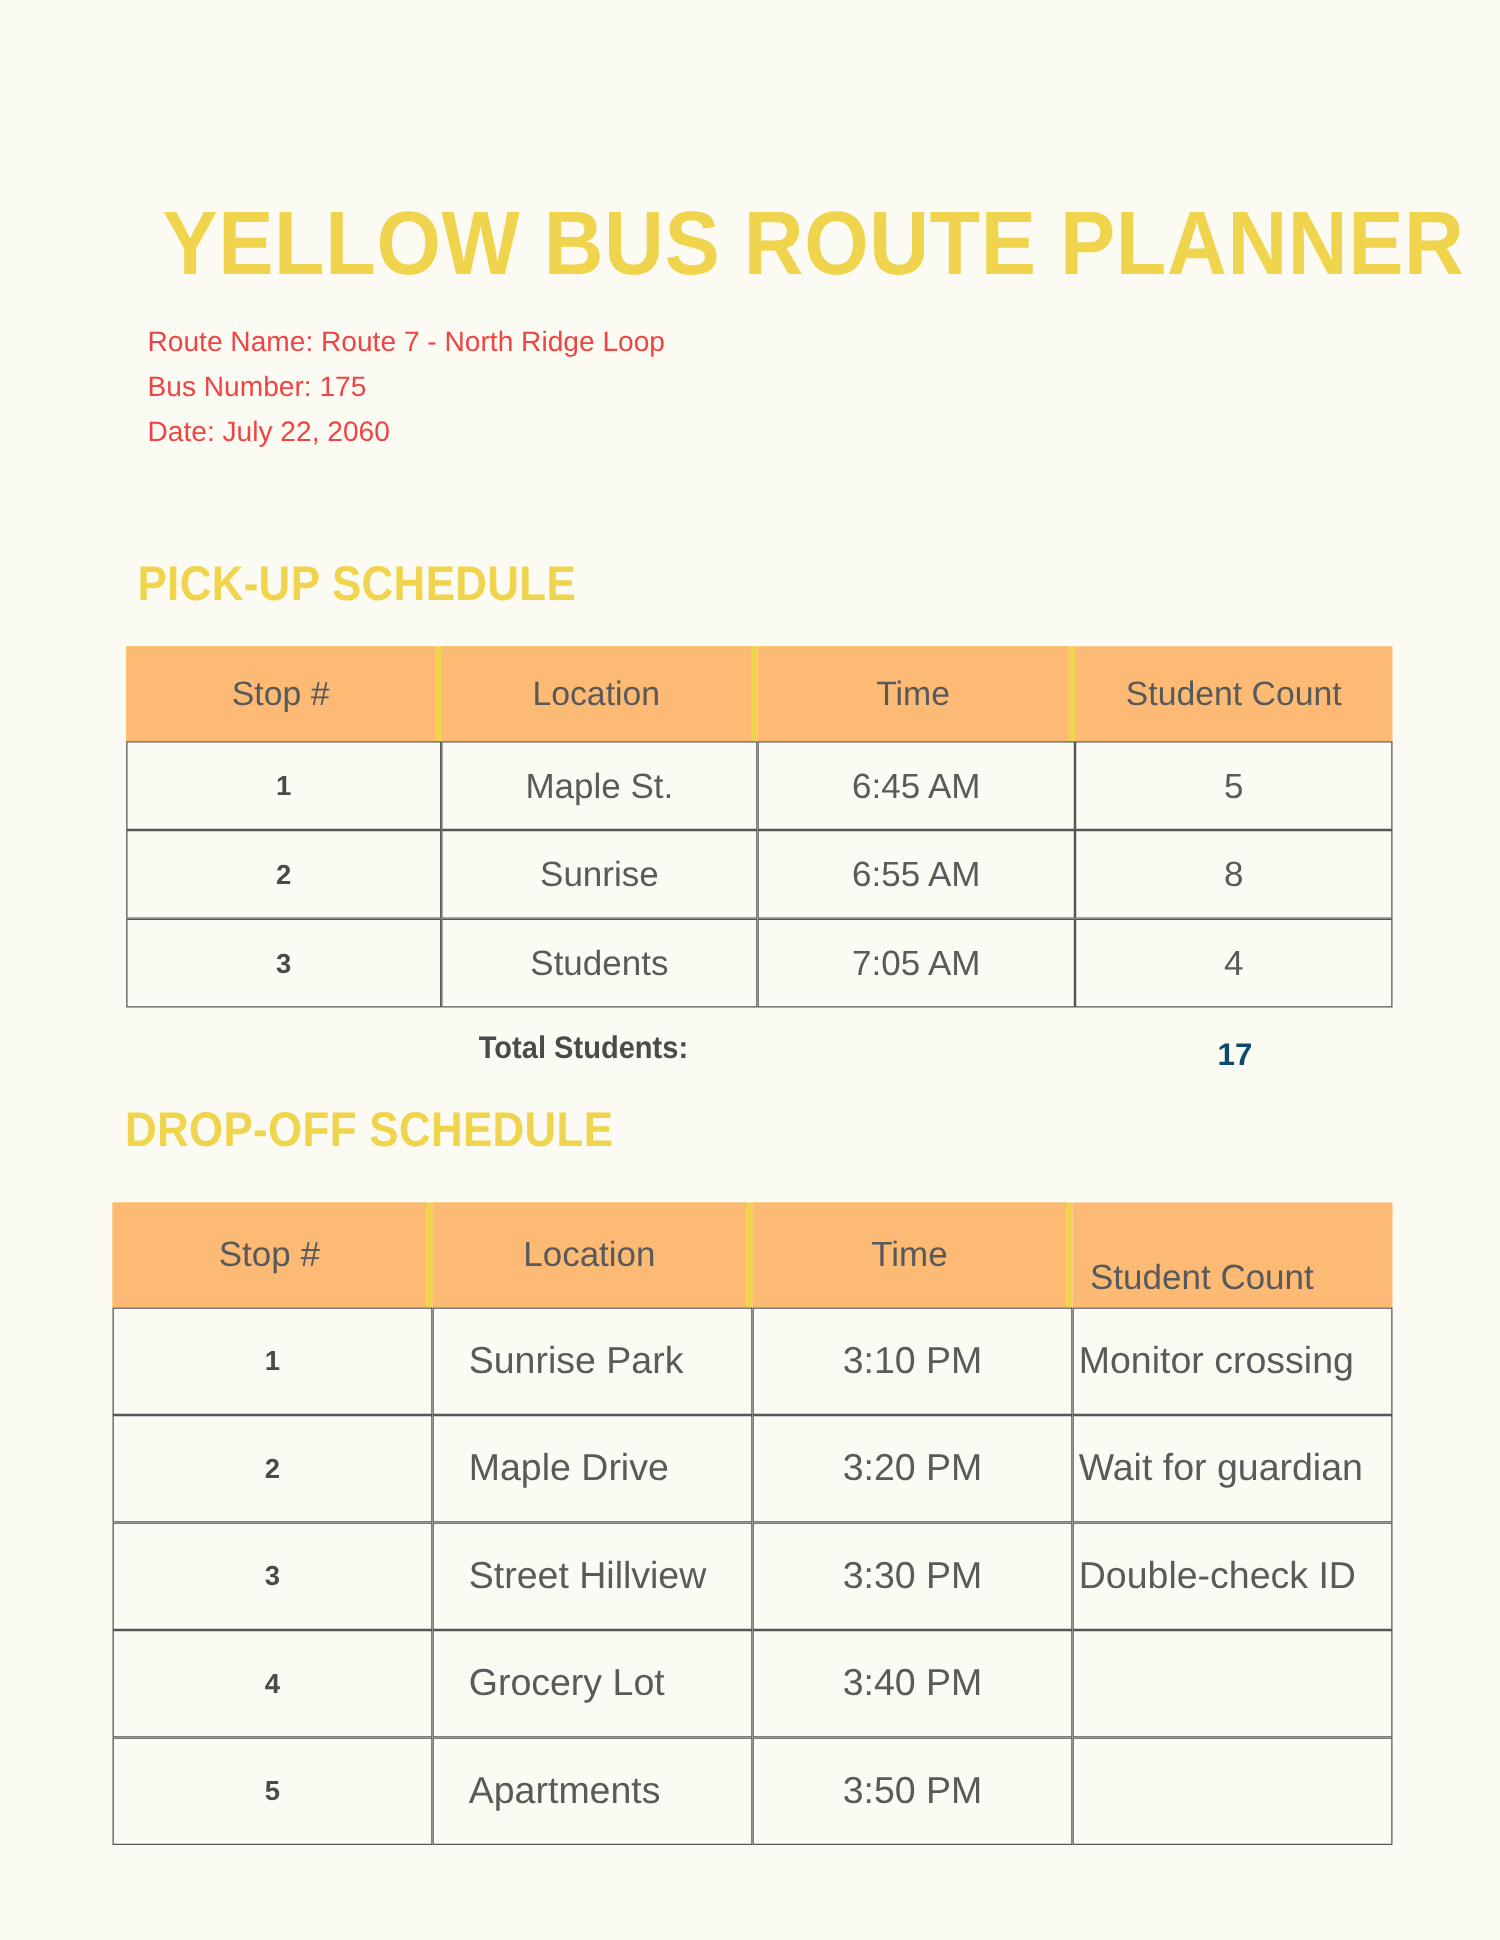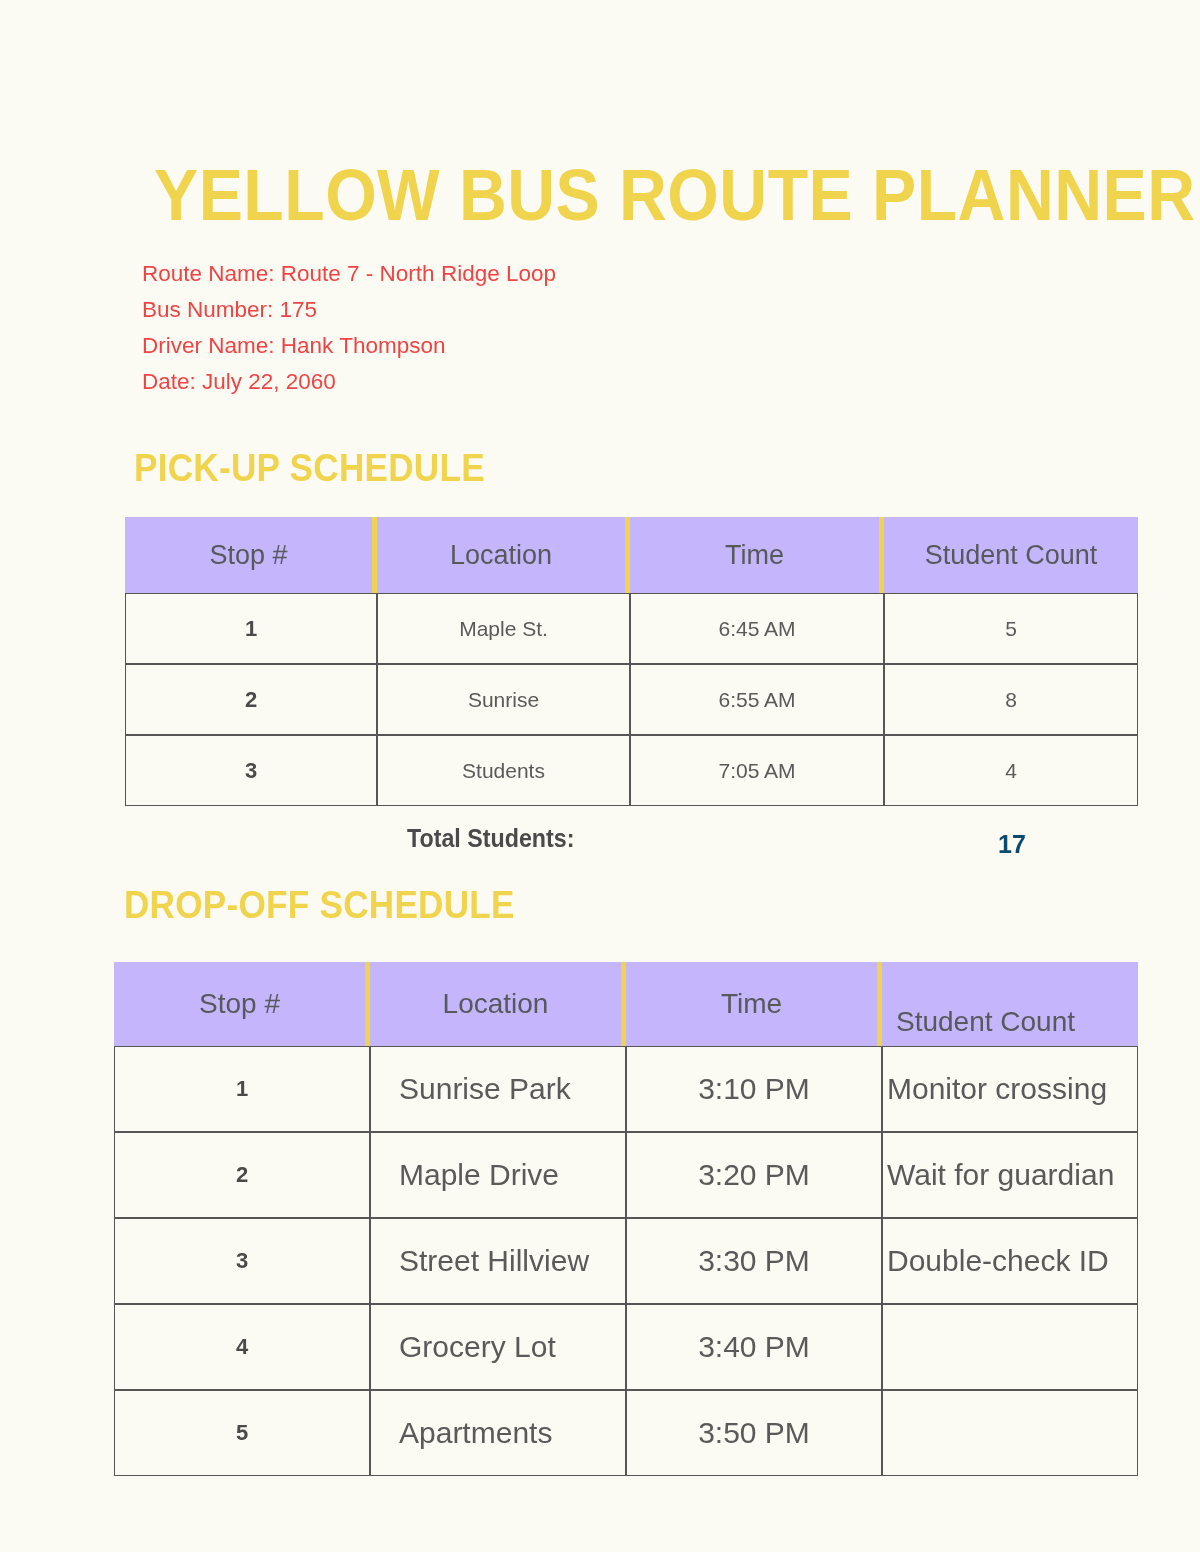--- a/index.html
+++ b/index.html
@@ -13,21 +13,20 @@
     position: relative;
     font-family: "Liberation Sans", sans-serif;
     -webkit-font-smoothing: antialiased;
   }
 
   .page {
     position: absolute;
     inset: 0;
     background: #FCFBF3;
     overflow: hidden;
-    margin-left: 24px;
   }
 
   
   .doc-title {
     position: absolute;
     left: 130px;
     top: 157px;
     font-family: "Liberation Sans Narrow", "Liberation Sans", sans-serif;
     font-size: 72px;
     line-height: 76px;
@@ -73,21 +72,21 @@
     table-layout: fixed;
   }
   .tbl .hdr-row th {
     background: #F0D44E;
     color: #58595B;
     font-weight: normal;
     border: none;
     padding: 0;
   }
   .tbl .hdr-row th .hcell {
-    background: #c4b5fd;
+    background: #fdba74;
     height: 100%;
     display: flex;
     align-items: center;
     justify-content: center;
     box-sizing: border-box;
   }
   .tbl td {
     background: #FCFBF3;
     color: #5A5A5A;
     border: 1.5px solid #565656;
@@ -110,21 +109,21 @@
   #tbl-pickup .hdr-row th .hcell {
     font-size: 27px;
     margin-right: 5px;
   }
   #tbl-pickup .hdr-row th:last-child .hcell { margin-right: 0; }
 
   #tbl-pickup tbody td {
     height: 71px;
     text-align: center;
     vertical-align: middle;
-    font-size: 21px;
+    font-size: 28px;
   }
   #tbl-pickup tbody td.stopnum {
     font-weight: bold;
     font-size: 22px;
     color: #4A4A4A;
   }
 
   
   .total-row {
     position: absolute;
@@ -199,21 +198,20 @@
 </head>
 <body>
 
 <div class="page">
 
   <div class="doc-title">YELLOW BUS ROUTE PLANNER</div>
 
   <div class="meta">
     <div>Route Name: Route 7 - North Ridge Loop</div>
     <div>Bus Number: 175</div>
-    <div>Driver Name: Hank Thompson</div>
     <div>Date: July 22, 2060</div>
   </div>
 
   <div class="section-heading" id="heading-pickup">PICK-UP SCHEDULE</div>
 
   <table class="tbl" id="tbl-pickup">
     <colgroup>
       <col class="c-stop">
         <col class="c-loc">
         <col class="c-time">

